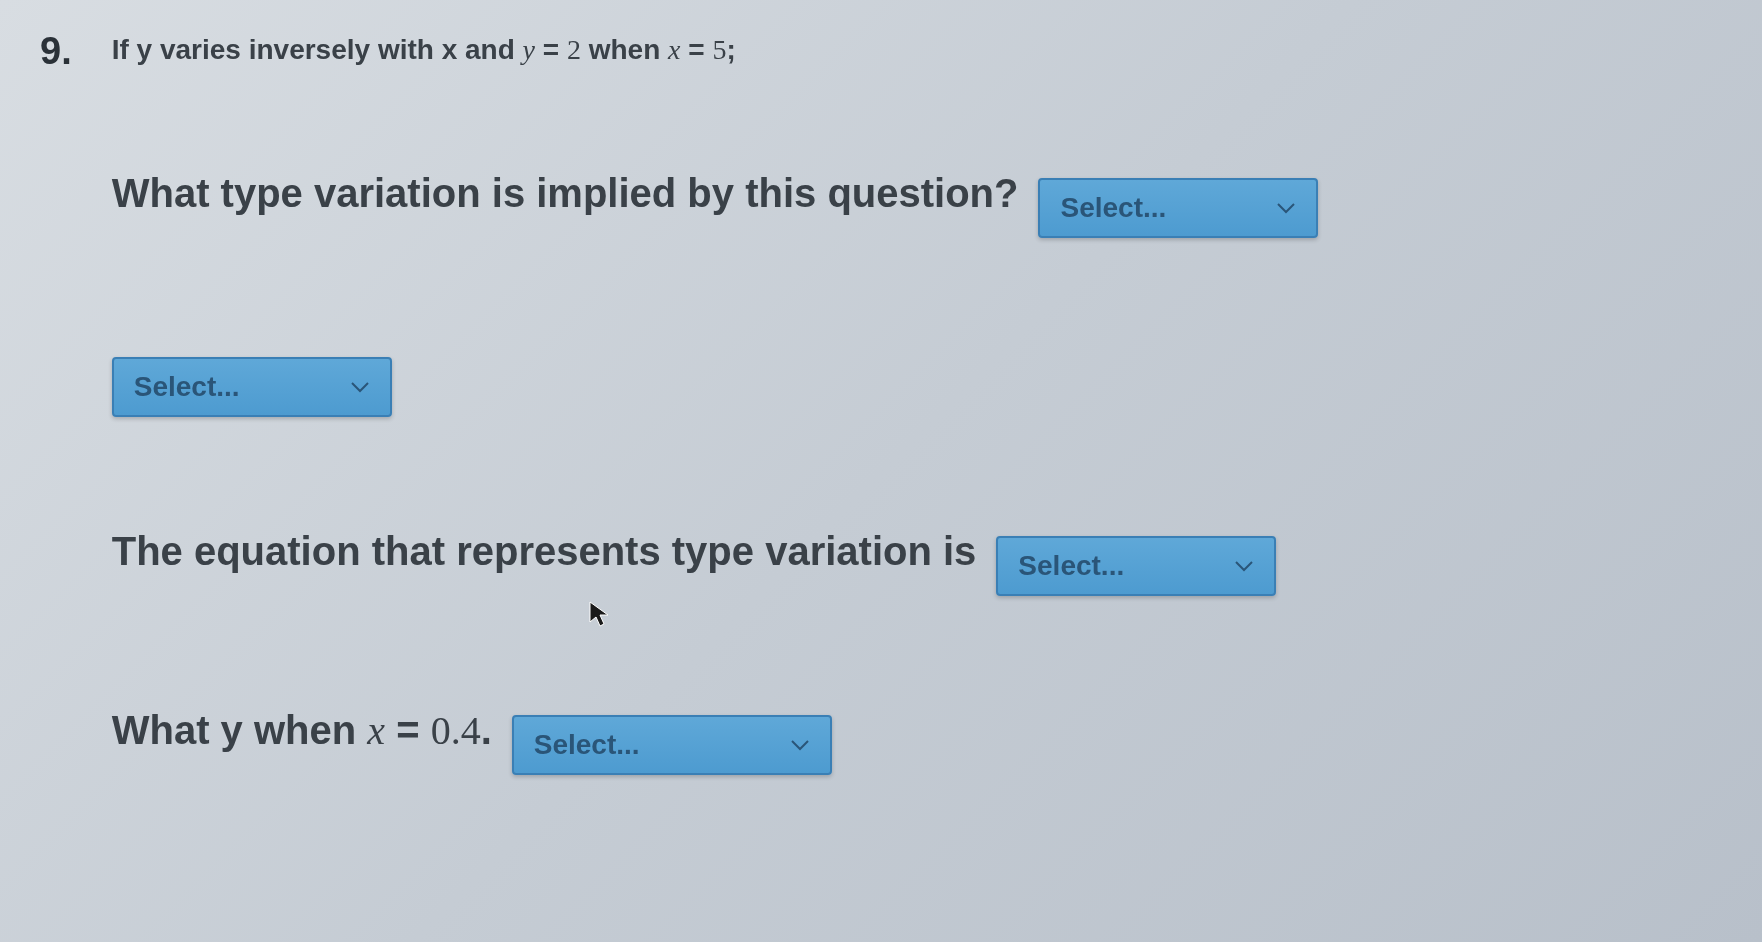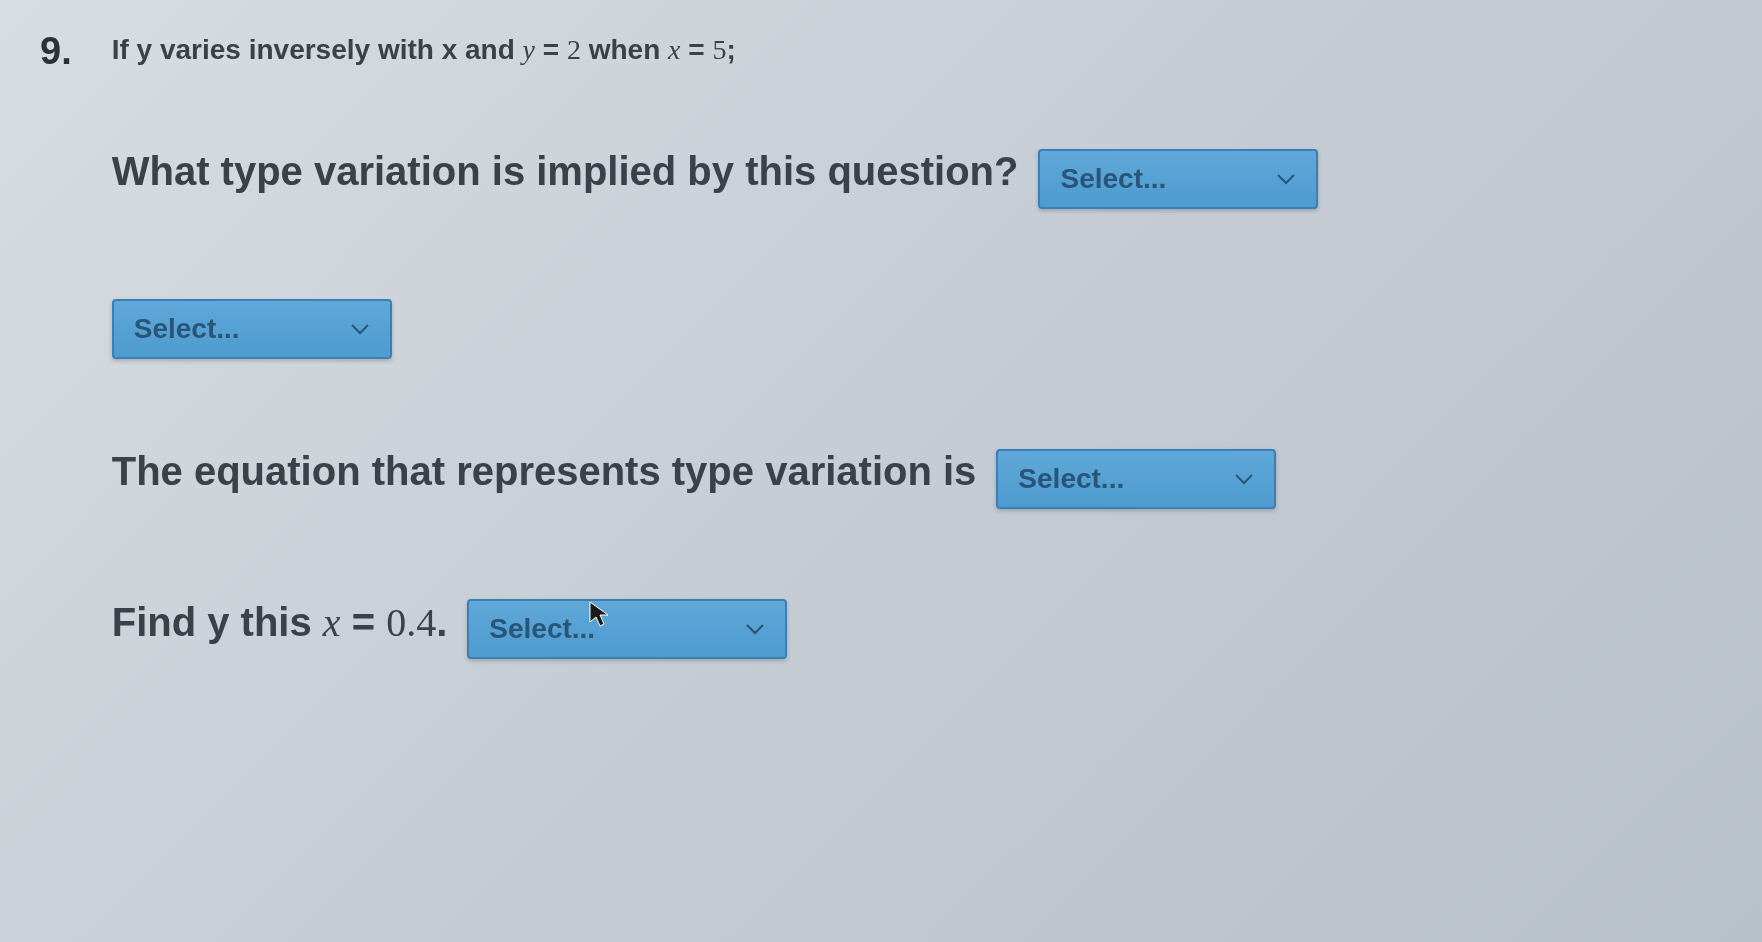--- a/index.html
+++ b/index.html
@@ -41,21 +41,21 @@
     }
     
     .math-var {
       font-style: italic;
       font-family: 'Times New Roman', serif;
       font-weight: normal;
     }
     
     .question-row {
       display: flex;
-      align-items: flex-start;
+      align-items: center;
       gap: 20px;
       margin-bottom: 90px;
       flex-wrap: wrap;
     }
     
     .question-label {
       font-size: 40px;
       font-weight: bold;
       color: #3a4148;
     }
@@ -64,20 +64,21 @@
       background: linear-gradient(180deg, #5fa8d8 0%, #4d9bd0 100%);
       border: 2px solid #3a7fb5;
       border-radius: 4px;
       padding: 12px 20px;
       min-width: 280px;
       display: flex;
       align-items: center;
       justify-content: space-between;
       cursor: pointer;
       box-shadow: 0 2px 4px rgba(0,0,0,0.2);
+      margin-top: 29px;
     }
     
     .select-dropdown.small {
       min-width: 320px;
     }
     
     .select-text {
       font-size: 28px;
       font-weight: bold;
       color: #2a5578;
@@ -158,21 +159,21 @@
         <span class="chevron-icon">
           <svg viewBox="0 0 18 12">
               <path d="M1 2 L9 10 L17 2" fill="none"></path>
             </svg>
         </span>
       </div>
     </div>
 
     <div class="question-row">
       <span class="question-label">
-        <span>Find y this </span><span class="math-var">x</span><span> = </span><span class="math-num">0.4</span><span>.</span>
+        <span>What y when </span><span class="math-var">x</span><span> = </span><span class="math-num">0.4</span><span>.</span>
       </span>
       <div class="select-dropdown small">
         <span class="select-text">Select...</span>
         <span class="chevron-icon">
           <svg viewBox="0 0 18 12">
               <path d="M1 2 L9 10 L17 2" fill="none"></path>
             </svg>
         </span>
       </div>
     </div>

